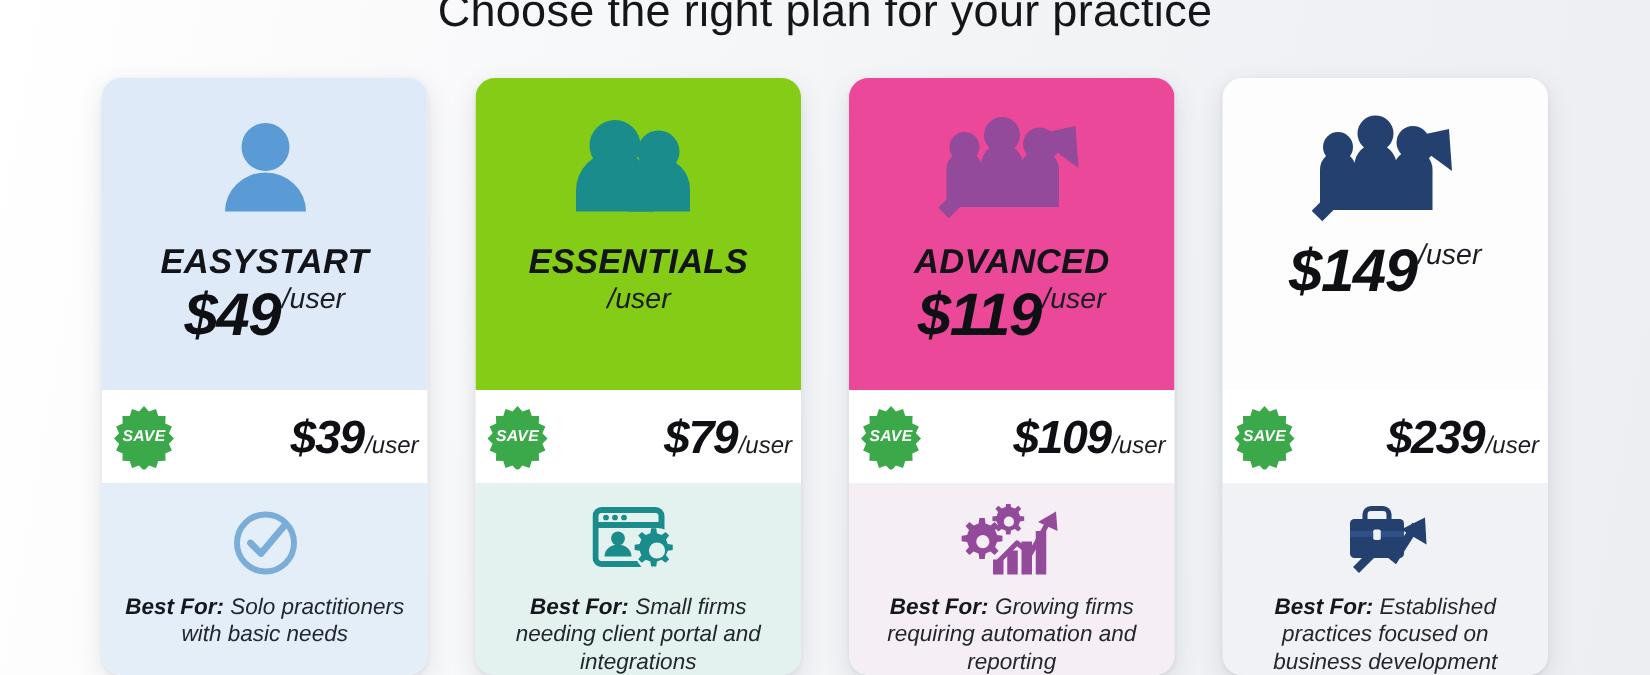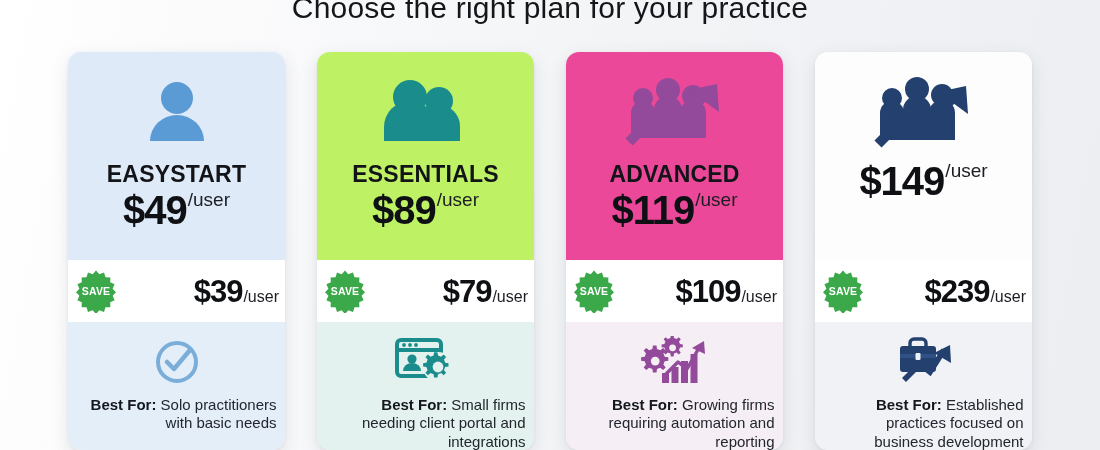--- a/index.html
+++ b/index.html
@@ -43,20 +43,21 @@
 
   .plan-card {
     width: 217px;
     height: 398px;
     border-radius: 13px;
     overflow: hidden;
     position: relative;
     display: flex;
     flex-direction: column;
     box-shadow: 0 6px 18px rgba(60,70,90,0.13), 0 1px 3px rgba(60,70,90,0.08);
+    font-style: italic;
   }
 
   
   .card-top {
     flex: 0 0 208px;
     display: flex;
     flex-direction: column;
     align-items: center;
     padding-top: 14px;
   }
@@ -157,34 +158,34 @@
     display: flex;
     align-items: center;
     justify-content: center;
   }
   .bestfor-icon svg { display: block; }
 
   .bestfor-text {
     margin-top: 6px;
     font-size: 15px;
     line-height: 1.22;
-    text-align: right;
+    text-align: center;
     color: #22262e;
     max-width: 200px;
   }
   .bestfor-label {
     font-weight: 700;
     color: #14171d;
   }
 
   
   .card-easystart .card-top { background: #dfeaf8; }
   .card-easystart .card-bottom { background: #e4eef9; }
 
-  .card-essentials .card-top { background: #bef264; }
+  .card-essentials .card-top { background: #84cc16; }
   .card-essentials .card-bottom { background: #e3f2ee; }
 
   .card-advanced .card-top { background: #ec4899; }
   .card-advanced .card-bottom { background: #f6eef5; }
 
   .card-expand .card-top { background: #fdfdfe; }
   .card-expand .card-bottom { background: #f0f2f5; }
 </style>
 </head>
 <body>
@@ -238,21 +239,20 @@
       <div class="plan-icon">
         <svg width="96" height="74" viewBox="0 0 96 74" aria-hidden="true">
           <circle cx="61" cy="26" r="14" fill="#1a8c8c"></circle>
           <path d="M40 66 h42 v-15 a21 21 0 0 0 -42 0 z" fill="#1a8c8c"></path>
           <circle cx="32" cy="22" r="17" fill="#1a8c8c"></circle>
           <path d="M6 66 h52 v-14 a26 26 0 0 0 -52 0 z" fill="#1a8c8c"></path>
         </svg>
       </div>
       <div class="plan-name">ESSENTIALS</div>
       <div class="price-line">
-        <span class="price-main">$89</span>
         <span class="price-unit">/user</span>
       </div>
     </div>
     <div class="save-band">
       <div class="save-badge">
         <svg class="burst" viewBox="0 0 44 44" aria-hidden="true">
           <path fill="#3ba84a" d="M22 1.6 25.3 5.3 30 3.6 31.5 8.3 36.4 8.4 36.2 13.3 40.6 15.3 38.6 19.8 42 23.3 38.6 26.8 40.6 31.3 36.2 33.3 36.4 38.2 31.5 38.3 30 43 25.3 41.3 22 45 18.7 41.3 14 43 12.5 38.3 7.6 38.2 7.8 33.3 3.4 31.3 5.4 26.8 2 23.3 5.4 19.8 3.4 15.3 7.8 13.3 7.6 8.4 12.5 8.3 14 3.6 18.7 5.3 Z"></path>
         </svg>
         <span class="save-text">SAVE</span>
       </div>

